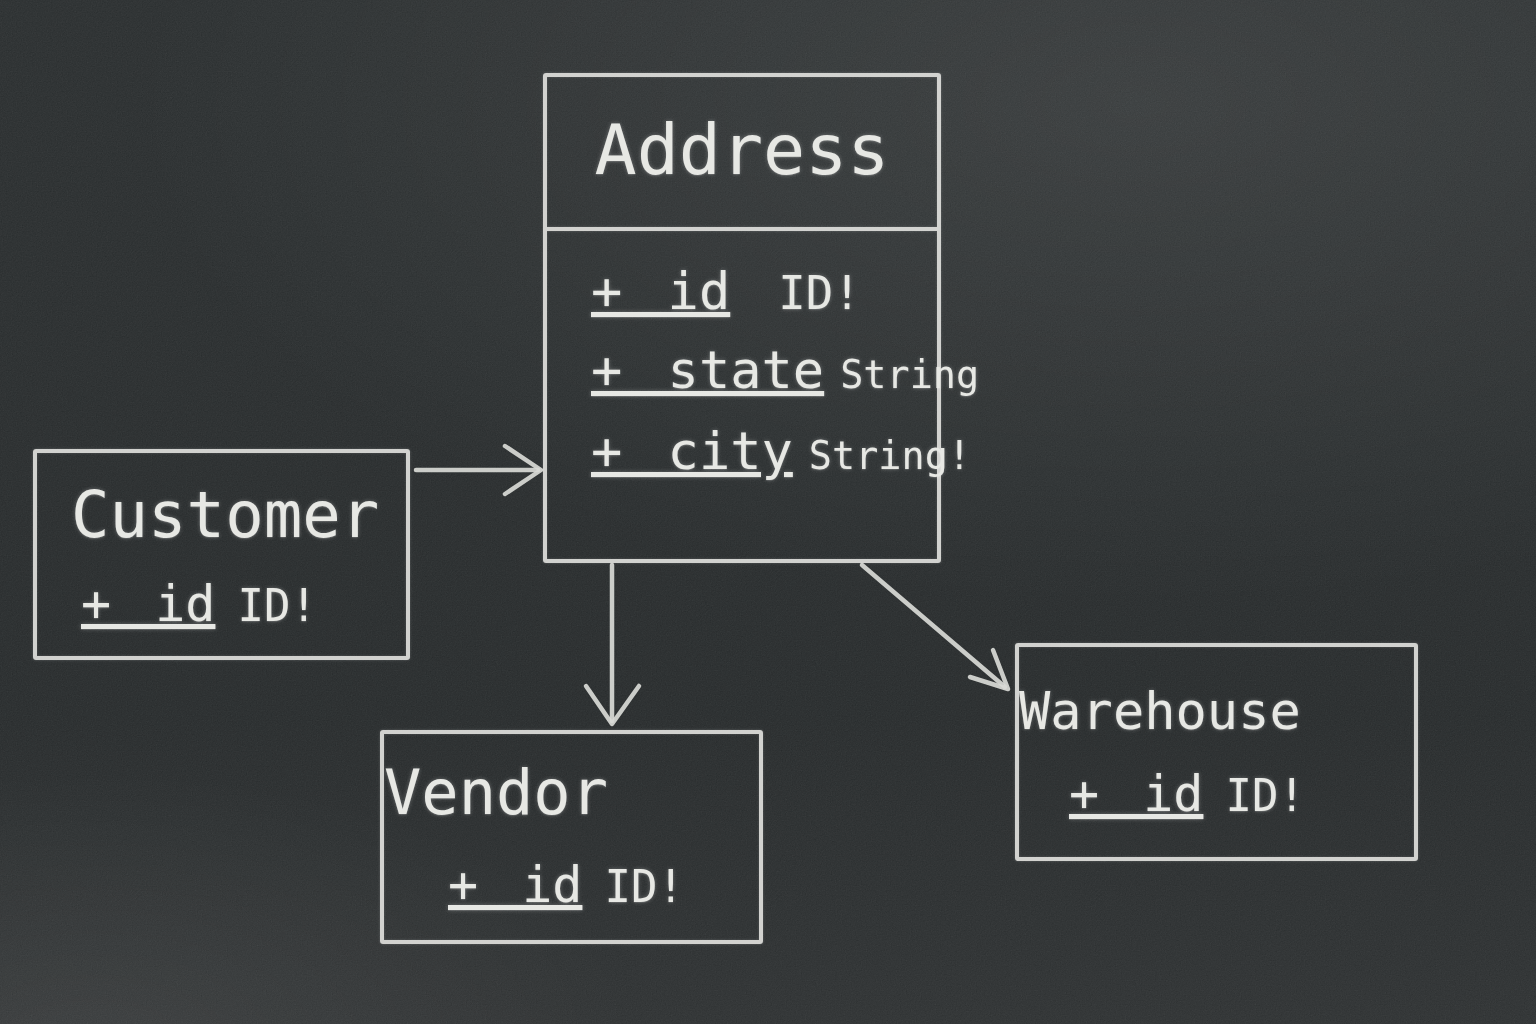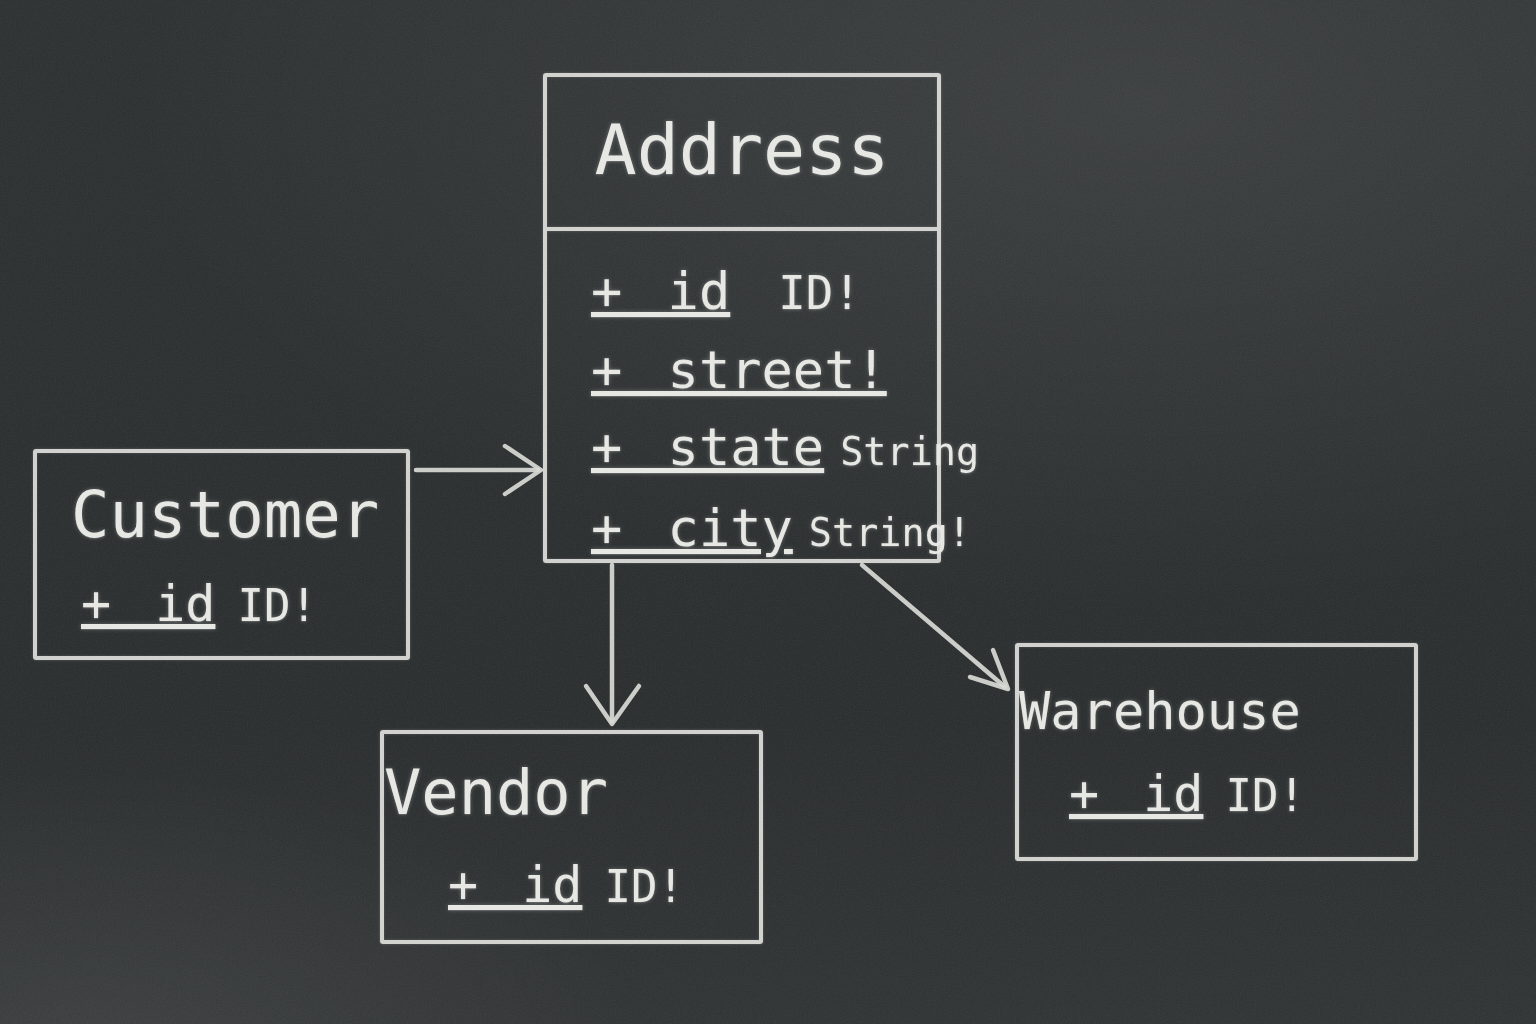--- a/index.html
+++ b/index.html
@@ -94,21 +94,20 @@
       <path d="M862,565 L1005,687"></path>
       <path d="M970,677 L1008,689 L993,650"></path>
     </g>
   </svg>
 
   <div class="entity e-address">
     <div class="title chalk">Address</div>
     <div class="divider"></div>
     <div class="fields">
       <div class="field chalk"><span>+ id</span><span class="ftype t-big m-wide">ID!</span></div>
-      <div class="field chalk"><span>+ street!</span><span class="ftype t-small"></span></div>
       <div class="field chalk"><span>+ state</span><span class="ftype t-small m-norm">String</span></div>
       <div class="field chalk"><span>+ city</span><span class="ftype t-small m-norm">String!</span></div>
     </div>
   </div>
 
   <div class="entity simple e-customer">
     <div class="title chalk">Customer</div>
     <div class="field chalk"><span>+ id</span><span class="ftype t-big">ID!</span></div>
   </div>
 

